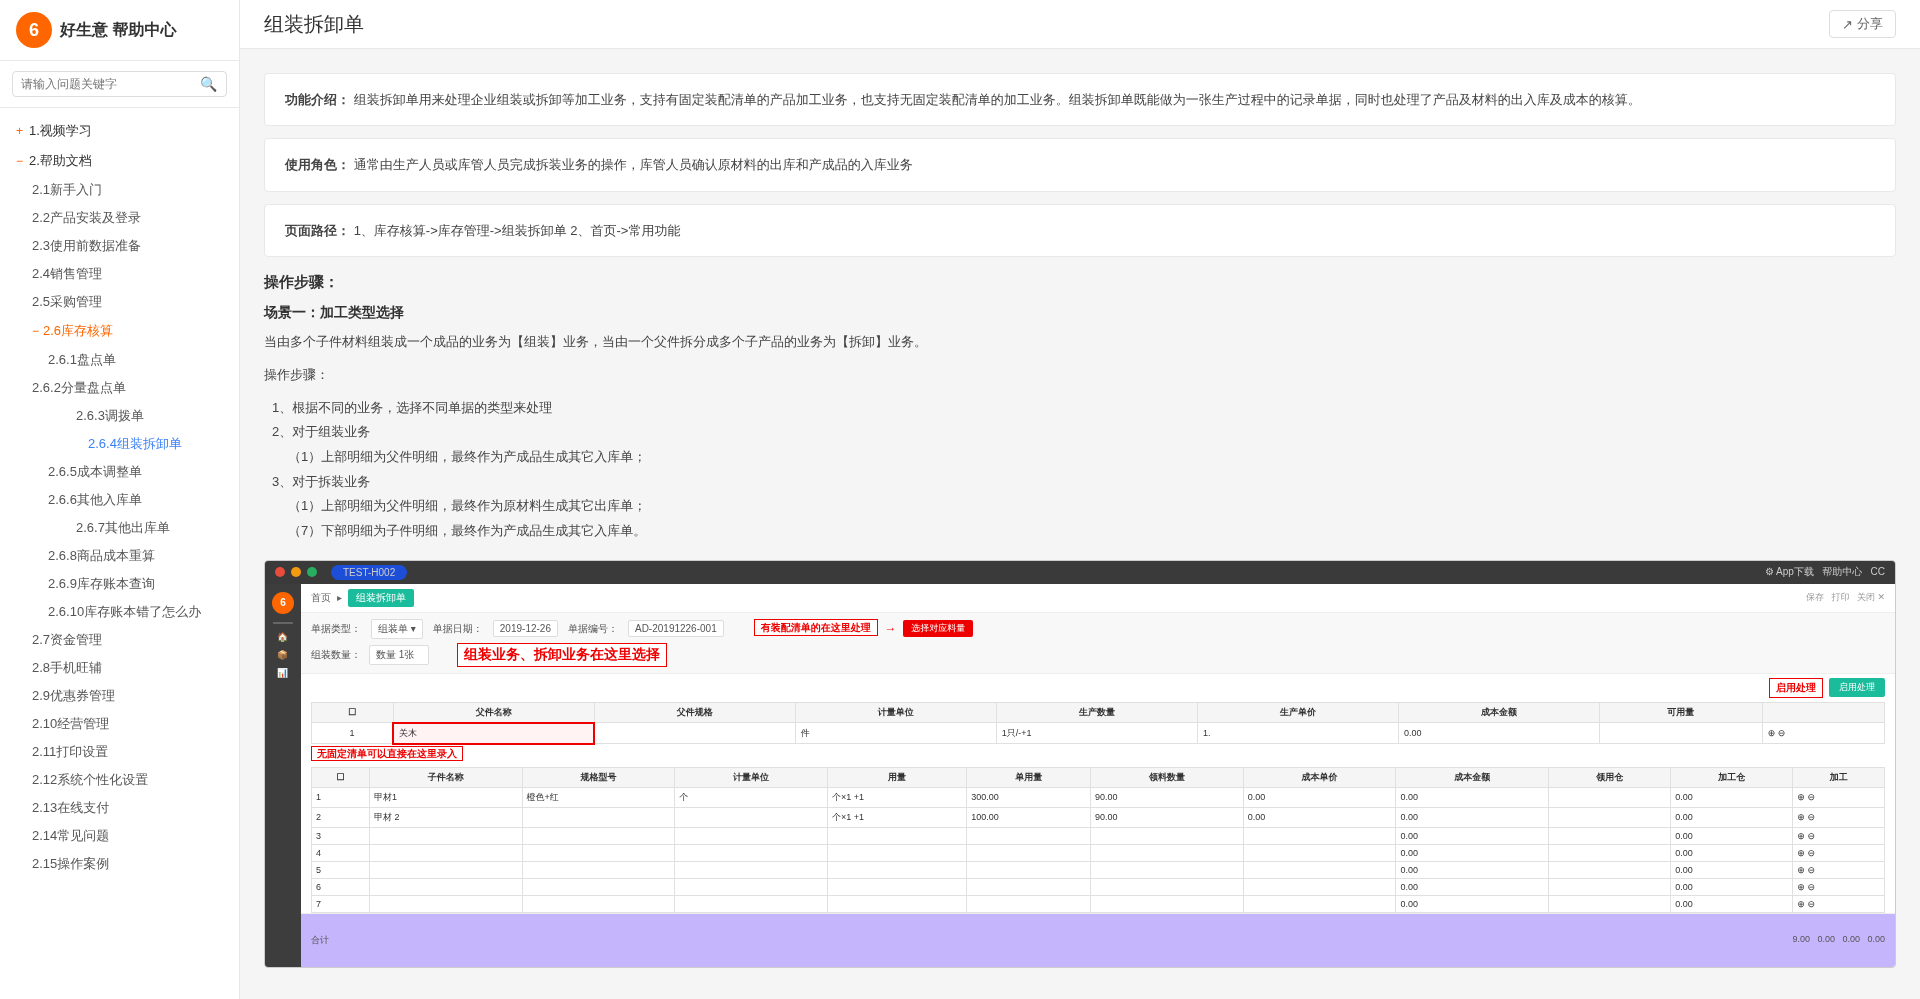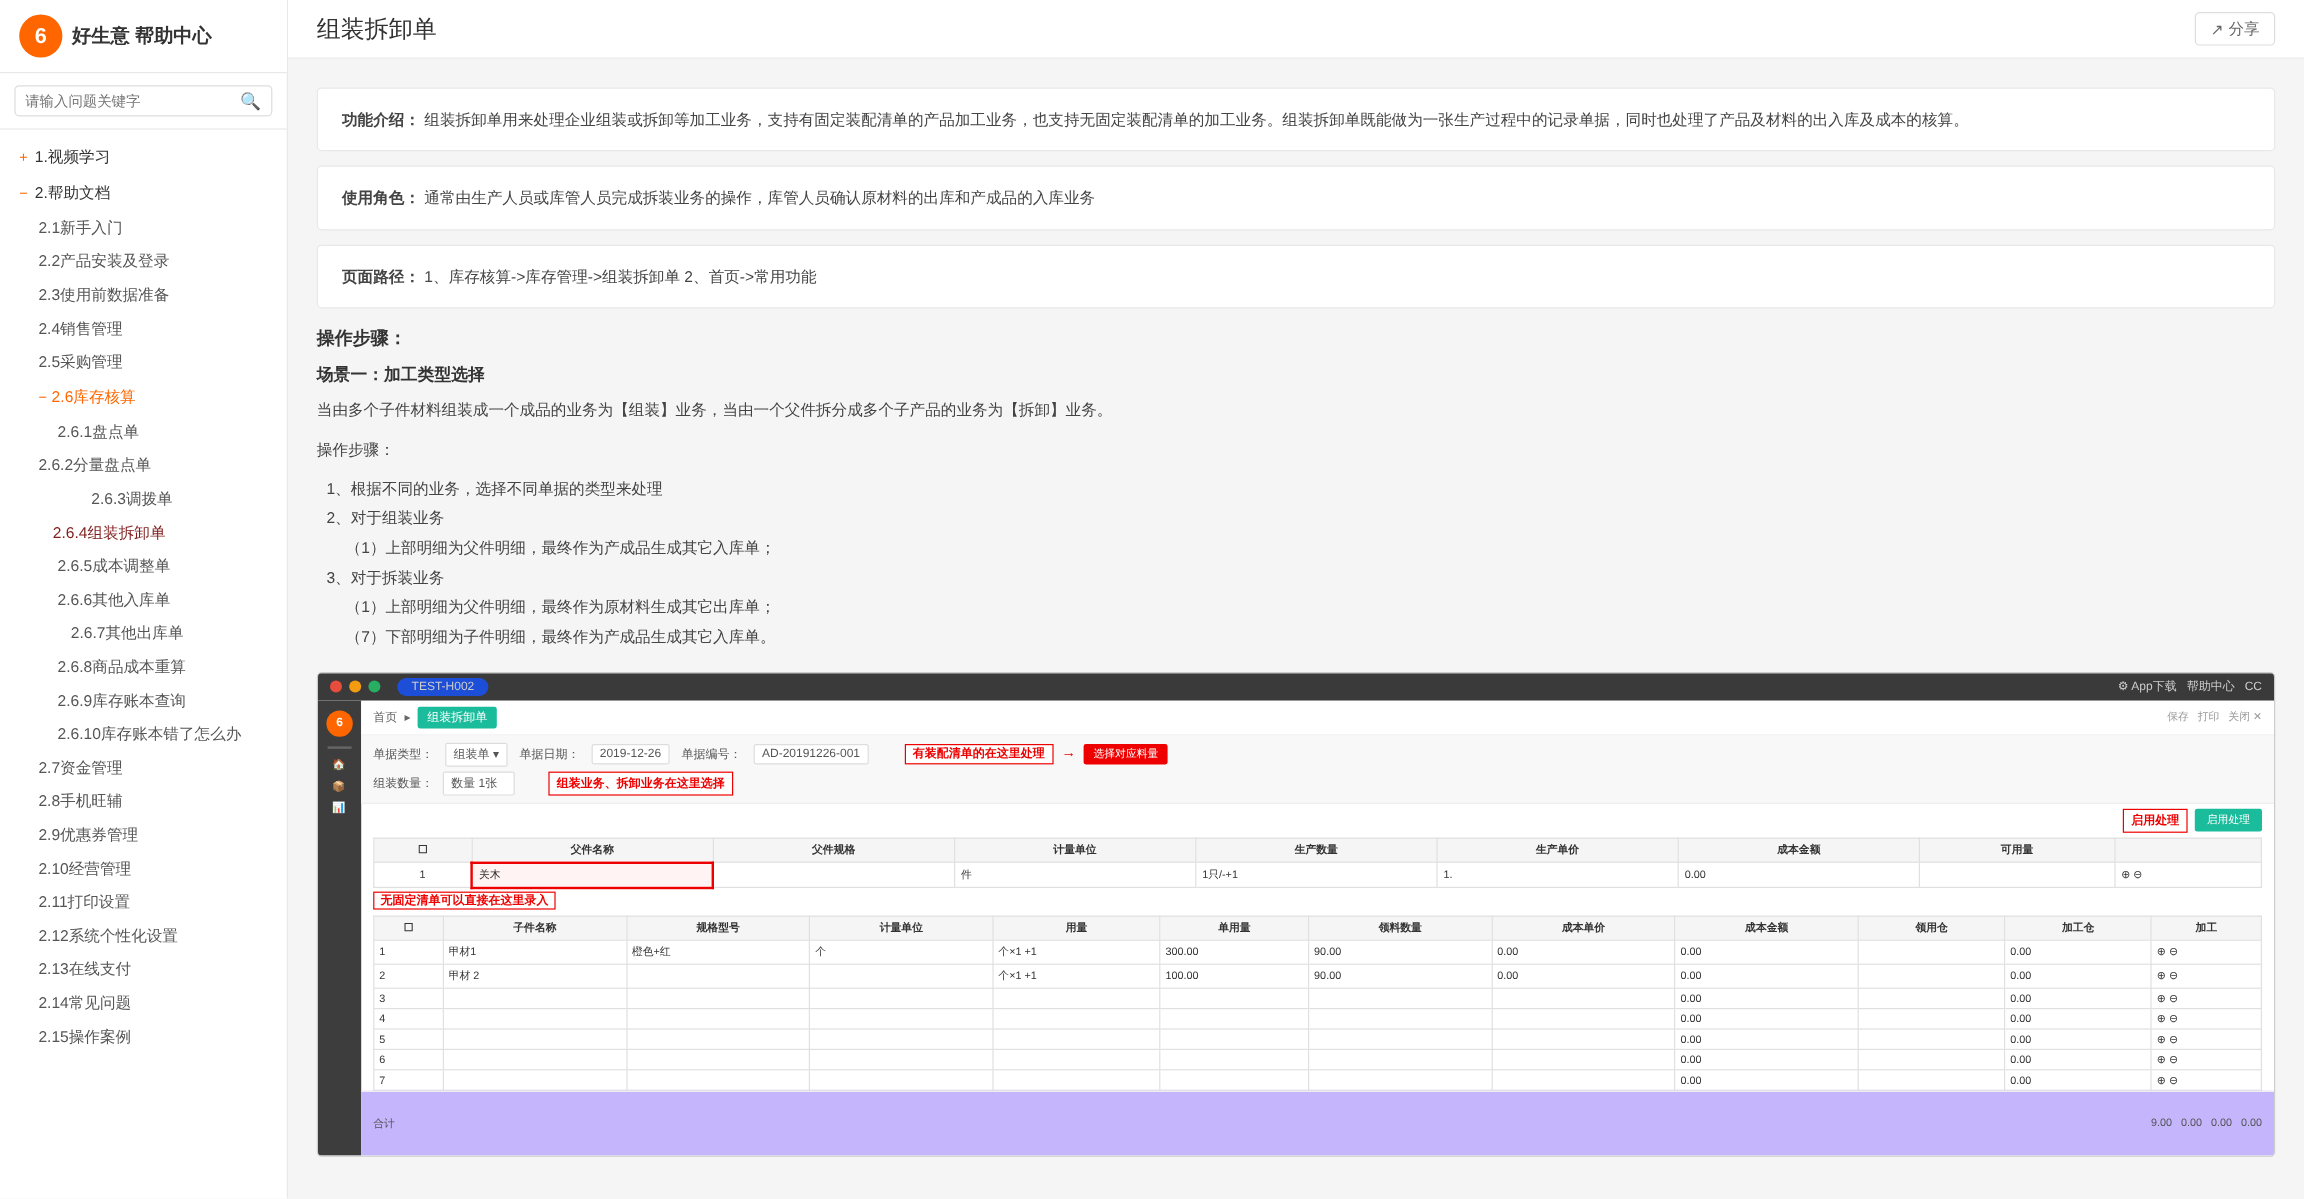--- a/index.html
+++ b/index.html
@@ -270,24 +270,24 @@
     <div class="nav-item">
       <div class="nav-item-label active" style="padding-left:32px;">
         <span class="toggle" style="color:#f60; margin-right:4px;">−</span>
         <span>2.6库存核算</span>
       </div>
     </div>
 
     <div class="nav-sub-item" style="padding-left:48px;">2.6.1盘点单</div>
     <div class="nav-sub-item" style="">2.6.2分量盘点单</div>
     <div class="nav-sub-item" style="padding-left:76px;">2.6.3调拨单</div>
-    <div class="nav-sub-item active" style="padding-left:44px; color:#7f1d1d;">2.6.4组装拆卸单</div>
+    <div class="nav-sub-item active" style="padding-left:44px; color:#3b82f6;margin-left:44px;">2.6.4组装拆卸单</div>
     <div class="nav-sub-item" style="padding-left:48px;">2.6.5成本调整单</div>
     <div class="nav-sub-item" style="padding-left:48px;">2.6.6其他入库单</div>
-    <div class="nav-sub-item" style="padding-left:59px;">2.6.7其他出库单</div>
+    <div class="nav-sub-item" style="padding-left:76px;">2.6.7其他出库单</div>
     <div class="nav-sub-item" style="padding-left:48px;">2.6.8商品成本重算</div>
     <div class="nav-sub-item" style="padding-left:48px;">2.6.9库存账本查询</div>
     <div class="nav-sub-item" style="padding-left:48px;">2.6.10库存账本错了怎么办</div>
 
     <div class="nav-sub-item">2.7资金管理</div>
     <div class="nav-sub-item">2.8手机旺辅</div>
     <div class="nav-sub-item">2.9优惠券管理</div>
     <div class="nav-sub-item">2.10经营管理</div>
     <div class="nav-sub-item">2.11打印设置</div>
     <div class="nav-sub-item">2.12系统个性化设置</div>
@@ -381,21 +381,21 @@
                 <div style="position:relative; margin-left:20px;">
                   <span style="color:#e00; font-size:10px; font-weight:bold; border:1px solid #e00; padding:2px 6px; background:rgba(255,255,255,0.9); white-space:nowrap;">有装配清单的在这里处理</span>
                   <span style="color:#e00; font-size:12px; margin-left:4px;">→</span>
                   <button style="background:#e00; color:#fff; border:none; padding:2px 8px; border-radius:2px; font-size:9px; margin-left:4px;">选择对应料量</button>
                 </div>
               </div>
 
               <div style="display:flex; align-items:center; gap:8px; margin-top:4px; font-size:10px; color:#555;">
                 <span>组装数量：</span>
                 <span style="border:1px solid #ddd; background:#fff; padding:2px 6px; border-radius:2px; min-width:60px;">数量 1张</span>
-                <span style="color:#e00; font-weight:bold; font-size:10px; margin-left:20px; border:1px solid #e00; padding:2px 6px; background:rgba(255,255,255,0.9);">组装业务、拆卸业务在这里选择</span>
+                <span style="color:#e00; font-weight:bold; font-size:14px; margin-left:20px; border:1px solid #e00; padding:2px 6px; background:rgba(255,255,255,0.9);">组装业务、拆卸业务在这里选择</span>
               </div>
             </div>
 
             <div style="display:flex; justify-content:flex-end; padding:4px 10px; font-size:10px; gap:6px; align-items:center;">
               <span style="color:#e00; font-weight:bold; border:1px solid #e00; padding:2px 6px; background:rgba(255,255,255,0.9);">启用处理</span>
               <button style="background:#1abc9c; color:#fff; border:none; padding:3px 10px; border-radius:2px; font-size:9px;">启用处理</button>
             </div>
 
             <div style="padding:0 10px;">
               <table style="width:100%; border-collapse:collapse; font-size:9px;">

